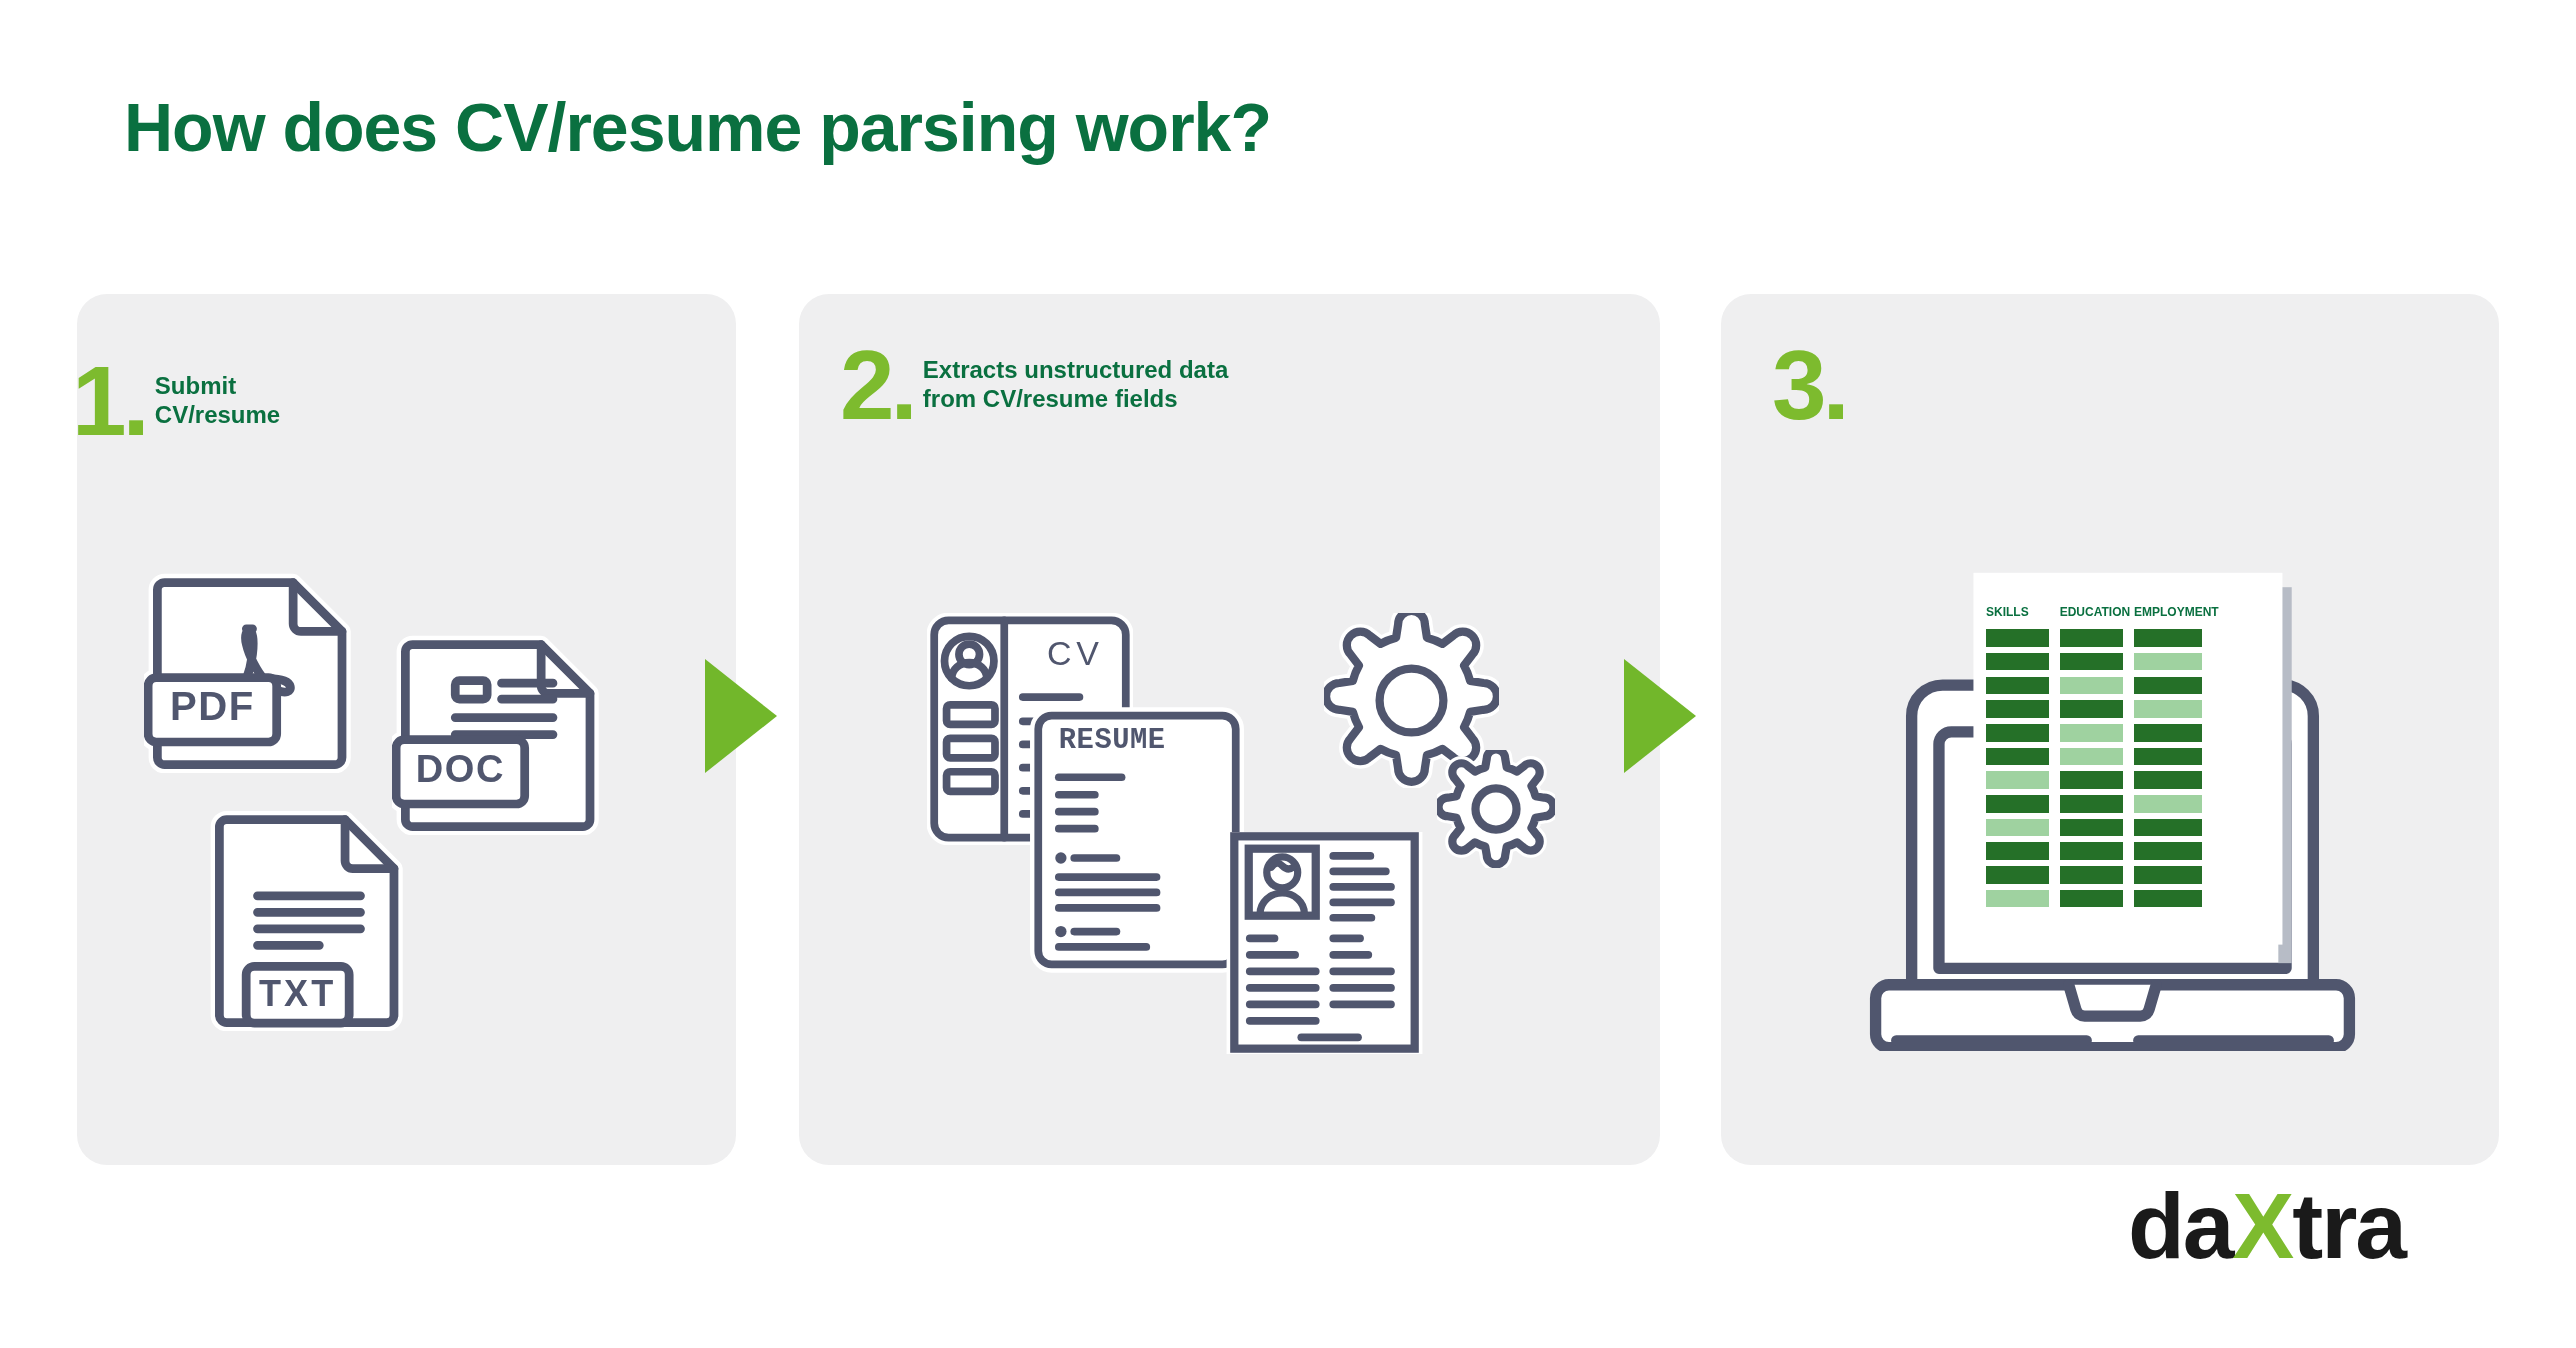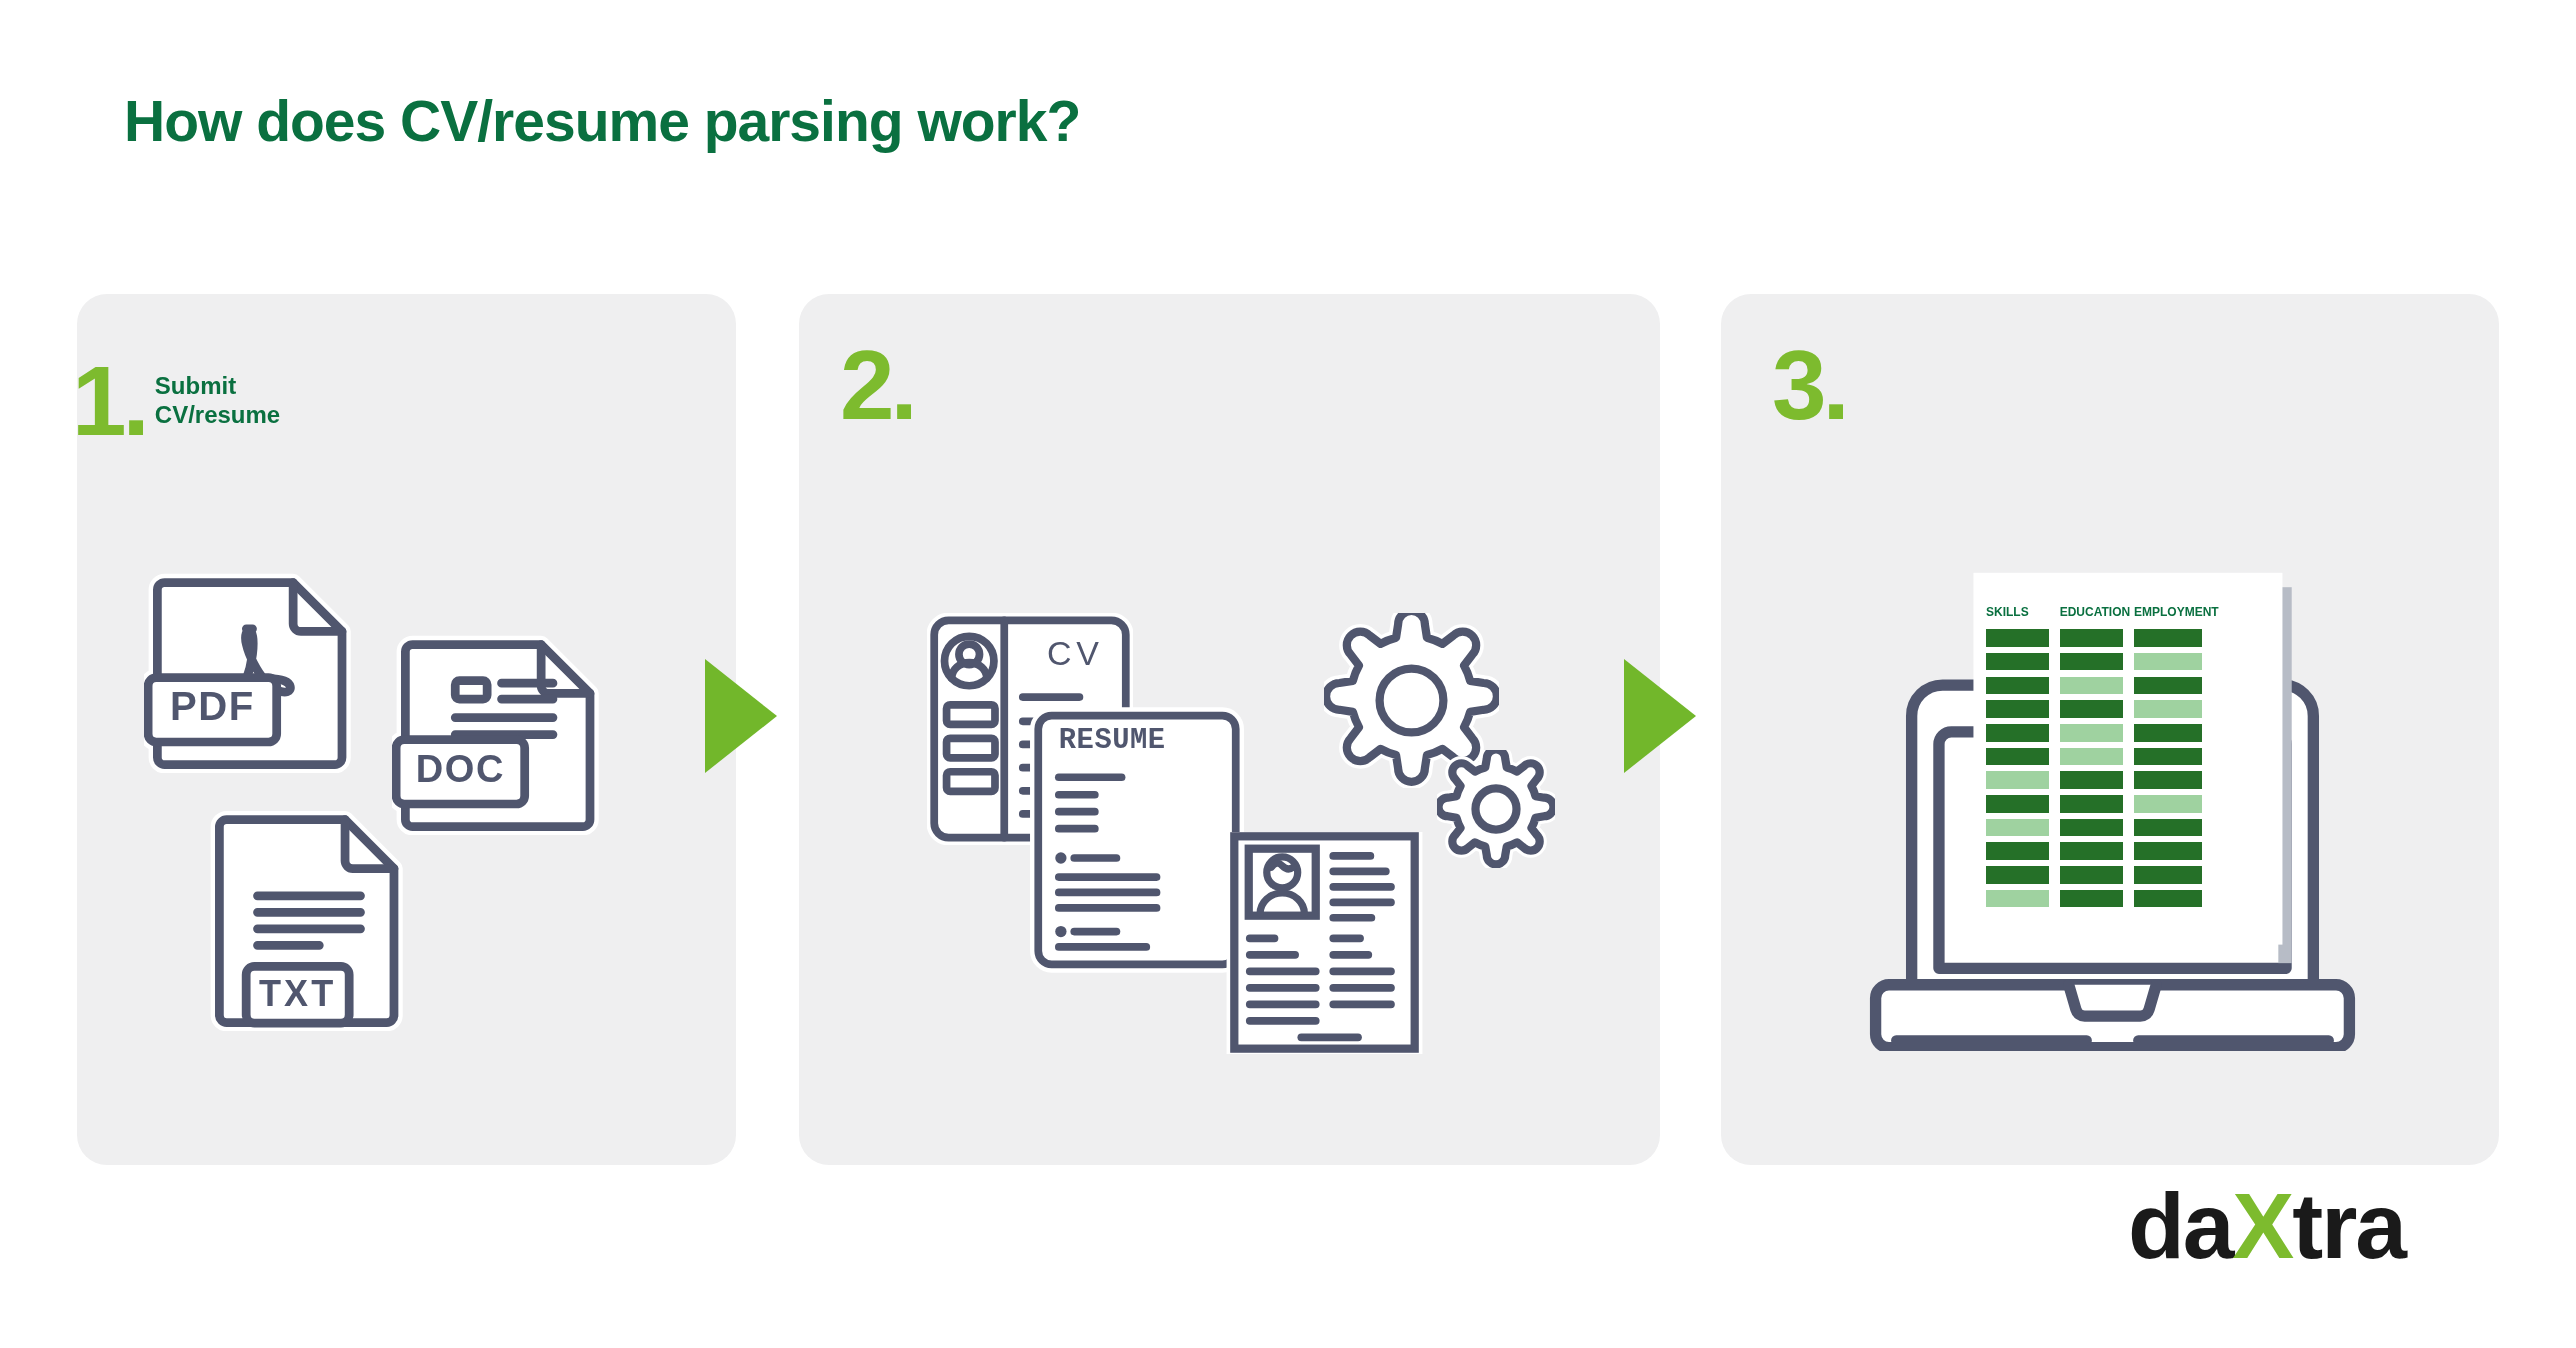--- a/index.html
+++ b/index.html
@@ -7,21 +7,21 @@
     width:2576px;height:1349px;
     background:#ffffff;
     font-family:"Liberation Sans", sans-serif;
     overflow:hidden;
     position:relative;
   }
   
   #page-title{
     position:absolute;
     left:124px; top:88px;
-    font-size:57px;
+    font-size:68px;
     font-weight:bold;
     letter-spacing:-1px;
     color:#0A7040;
     white-space:nowrap;
   }
   
   .panel{
     position:absolute;
     top:294px;
     height:871px;
@@ -152,20 +152,22 @@
   <text x="178" y="392" font-family="'Liberation Sans',sans-serif" font-size="70" font-weight="bold" fill="#50566E" text-anchor="middle" letter-spacing="6">TXT</text>
 </svg>
 </div>
 
 <div class="arrow" id="arrow-1"></div>
 
 <div class="panel" id="panel-2"></div>
 
 <div class="step-head" id="head-2" style="top:345px; left:840px;">
   <span class="step-num">2.</span>
+  <span class="step-text">Extracts unstructured data
+from CV/resume fields</span>
 </div>
 
 <div class="ill" style="left:927px; top:613px;">
 <svg width="206" height="232" viewBox="0 0 400 450">
   <rect x="14" y="14" width="372" height="422" rx="28" fill="#ffffff" stroke="#ffffff" stroke-width="30"></rect>
   <g fill="none" stroke="#50566E" stroke-width="15" stroke-linejoin="round" stroke-linecap="round">
     <rect x="14" y="14" width="372" height="422" rx="28"></rect>
     <line x1="150" y1="14" x2="150" y2="436"></line>
 
     <circle cx="82" cy="93" r="48"></circle>

